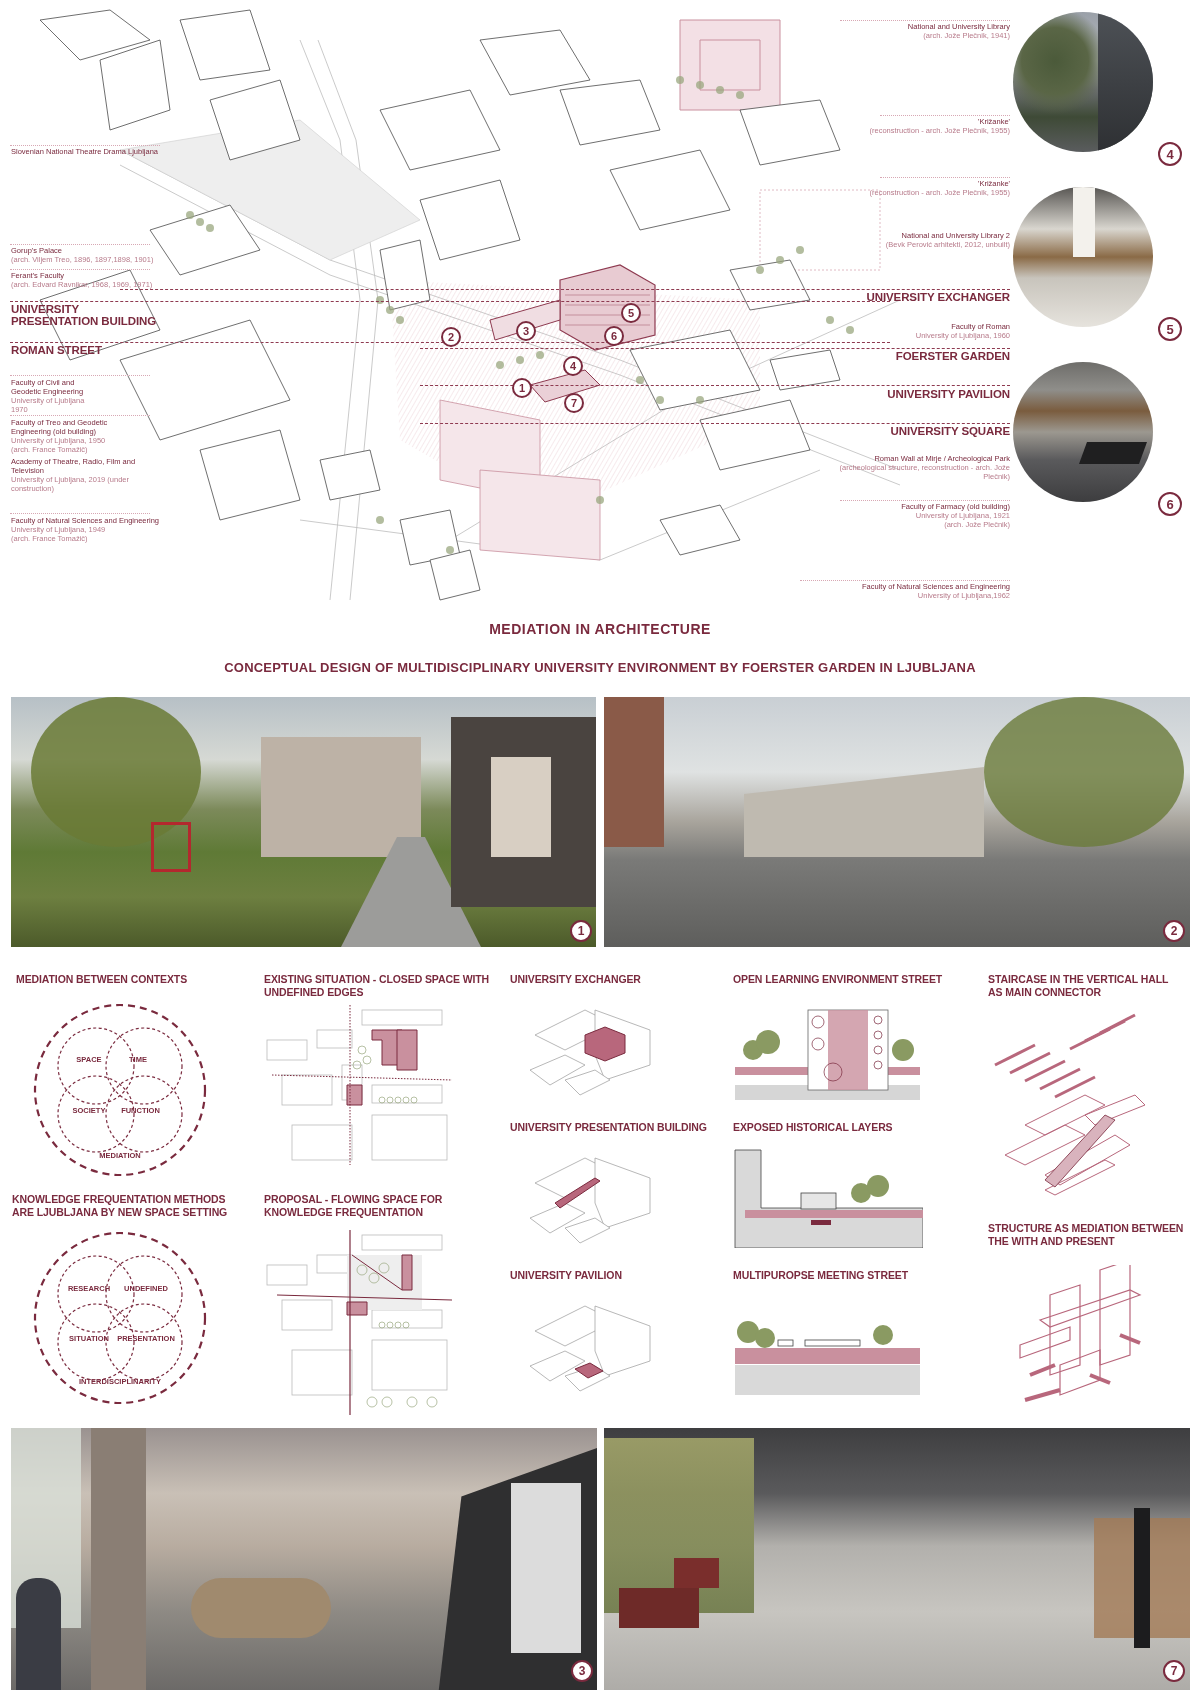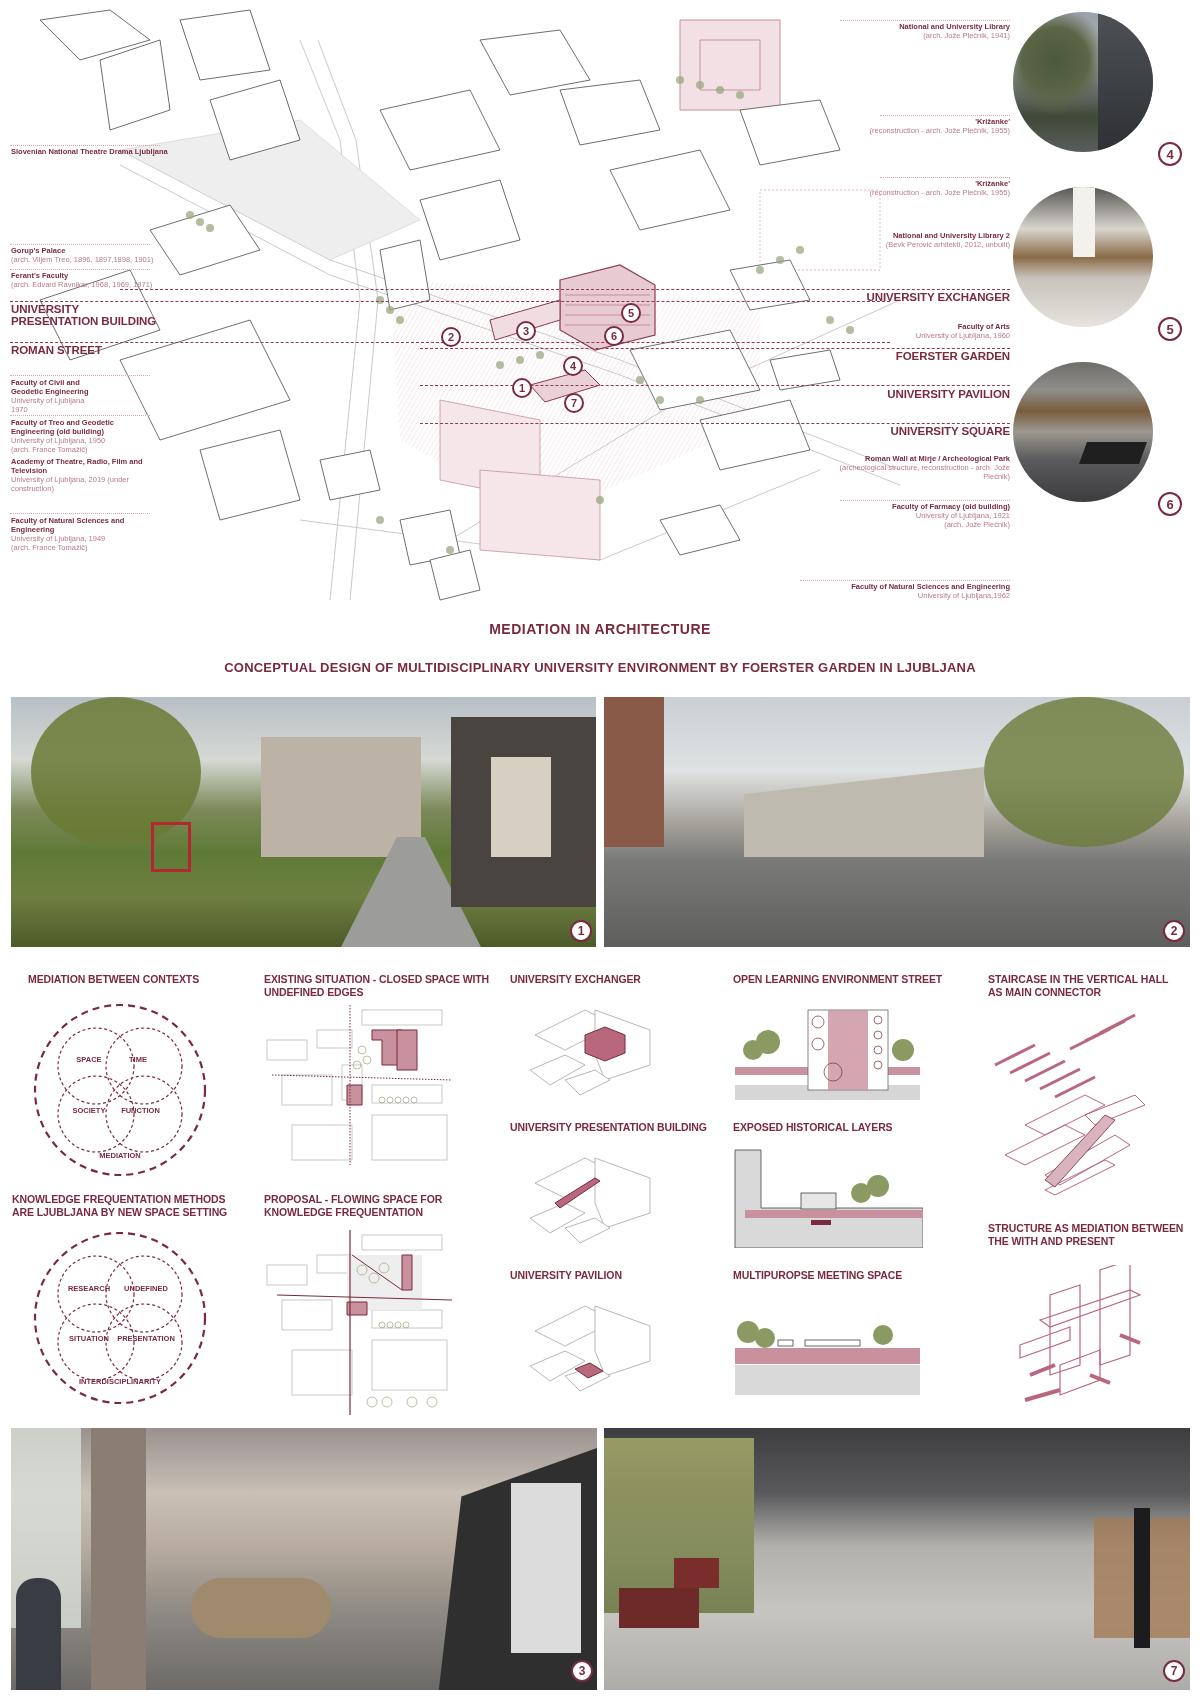--- a/index.html
+++ b/index.html
@@ -3,21 +3,21 @@
 <meta charset="utf-8">
 <style>
   *{box-sizing:border-box;margin:0;padding:0}
   html,body{width:1200px;height:1700px;background:#fff;overflow:hidden}
   body{position:relative;font-family:"Liberation Sans",sans-serif;color:#7a2a3e}
   .abs{position:absolute}
   
   .site{position:absolute;left:0;top:0;width:1010px;height:620px;background:#fff;overflow:hidden}
   .site svg{position:absolute;left:0;top:0}
   .lbl{position:absolute;font-size:7.5px;line-height:9px;font-family:"Liberation Sans",sans-serif}
-  .lbl .t{font-weight:bold;color:#7a2a3e;display:block}
+  .lbl .t{font-weight:normal;color:#7a2a3e;display:block}
   .lbl .s{color:#b77a8a;display:block}
   .lbl.r{text-align:right}
   .big{position:absolute;font-size:11.5px;font-weight:bold;color:#7a2a3e;line-height:12px;letter-spacing:-0.1px;font-family:"Liberation Sans",sans-serif}
   .big.r{text-align:right}
   .dash{position:absolute;height:0;border-top:1.5px dashed #8e3a50}
   .dot{position:absolute;height:0;border-top:1px dotted #d8a8b4}
   .marker{position:absolute;width:20px;height:20px;border:2px solid #7a2a3e;border-radius:50%;background:#fff;color:#7a2a3e;font-weight:bold;font-size:11px;display:flex;align-items:center;justify-content:center;font-family:"Liberation Sans",sans-serif}
   
   .circ{position:absolute;width:140px;height:140px;border-radius:50%;overflow:hidden}
   .num{position:absolute;width:24px;height:24px;border:2px solid #7a2a3e;border-radius:50%;background:#fff;color:#7a2a3e;font-weight:bold;font-size:13px;display:flex;align-items:center;justify-content:center}
@@ -184,21 +184,21 @@
   <div class="lbl r" style="left:810px;top:179px;width:200px">
     <span class="t">'Križanke'</span>
     <span class="s">(reconstruction - arch. Jože Plečnik, 1955)</span>
   </div>
   <div class="lbl r" style="left:810px;top:231px;width:200px">
     <span class="t">National and University Library 2</span>
     <span class="s">(Bevk Perović arhitekti, 2012, unbuilt)</span>
   </div>
   <div class="big r" style="left:860px;top:291px;width:150px">UNIVERSITY EXCHANGER</div>
   <div class="lbl r" style="left:860px;top:322px;width:150px">
-    <span class="t">Faculty of Arts</span>
+    <span class="t">Faculty of Roman</span>
     <span class="s">University of Ljubljana, 1960</span>
   </div>
   <div class="big r" style="left:860px;top:350px;width:150px">FOERSTER GARDEN</div>
   <div class="big r" style="left:860px;top:388px;width:150px">UNIVERSITY PAVILION</div>
   <div class="big r" style="left:860px;top:425px;width:150px">UNIVERSITY SQUARE</div>
   <div class="lbl r" style="left:810px;top:454px;width:200px">
     <span class="t">Roman Wall at Mirje / Archeological Park</span>
     <span class="s">(archeological structure, reconstruction - arch. Jože</span>
     <span class="s">Plečnik)</span>
   </div>
@@ -249,21 +249,21 @@
 </div>
 <div class="pnum" style="left:570px;top:920px">1</div>
 
 <div class="photo" style="left:604px;top:697px;width:586px;height:250px;background:linear-gradient(180deg,#c9cfd4 0%,#dfe2e2 30%,#a8a49c 50%,#7a7a78 65%,#5e5e5c 100%)">
   <div style="position:absolute;left:0;top:0;width:60px;height:150px;background:#8a5a48"></div>
   <div style="position:absolute;left:140px;top:70px;width:240px;height:90px;background:#bfbab0;clip-path:polygon(0 30%,100% 0,100% 100%,0 100%)"></div>
   <div style="position:absolute;left:380px;top:0;width:200px;height:150px;border-radius:50%;background:#6a7a3a;opacity:0.8"></div>
 </div>
 <div class="pnum" style="left:1163px;top:920px">2</div>
 
-<div class="dh" style="left:28px;top:973px;width:230px">MEDIATION BETWEEN CONTEXTS</div>
+<div class="dh" style="left:16px;top:973px;width:230px">MEDIATION BETWEEN CONTEXTS</div>
 <svg class="abs" style="left:30px;top:1000px" width="180" height="180" viewBox="0 0 180 180">
   <circle cx="90" cy="90" r="85" fill="none" stroke="#7a2a3e" stroke-width="2.2" stroke-dasharray="7 5"></circle>
   <g fill="none" stroke="#7a2a3e" stroke-width="1.2" stroke-dasharray="3 2.5">
     <circle cx="66" cy="66" r="38"></circle>
       <circle cx="114" cy="66" r="38"></circle>
     <circle cx="66" cy="114" r="38"></circle>
       <circle cx="114" cy="114" r="38"></circle>
   </g>
 </svg>
 <div class="vtext" style="left:64px;top:1055px;width:50px">SPACE</div>
@@ -418,21 +418,21 @@
   <path d="M2 2 L28 2 L28 60 L190 60 L190 100 L2 100 Z" fill="#d9d9d9" stroke="#444" stroke-width="0.8"></path>
   <rect x="12" y="62" width="178" height="8" fill="#c9909e"></rect>
   <rect x="68" y="45" width="35" height="16" fill="#e6e6e6" stroke="#444" stroke-width="0.8"></rect>
   <rect x="78" y="72" width="20" height="5" fill="#7a2a3e"></rect>
   <g fill="#8a9a62">
       <circle cx="128" cy="45" r="10"></circle>
       <circle cx="145" cy="38" r="11"></circle>
     </g>
 </svg>
 
-<div class="dh" style="left:733px;top:1269px;width:220px">MULTIPUROPSE MEETING SPACE</div>
+<div class="dh" style="left:733px;top:1269px;width:220px">MULTIPUROPSE MEETING STREET</div>
 <svg class="abs" style="left:733px;top:1310px" width="190" height="90" viewBox="0 0 190 90">
   <rect x="2" y="55" width="185" height="30" fill="#d9d9d9"></rect>
   <rect x="2" y="38" width="185" height="16" fill="#c9909e"></rect>
   <rect x="45" y="30" width="15" height="6" fill="#fff" stroke="#444" stroke-width="0.8"></rect>
   <rect x="72" y="30" width="55" height="6" fill="#fff" stroke="#444" stroke-width="0.8"></rect>
   <g fill="#8a9a62">
       <circle cx="15" cy="22" r="11"></circle>
       <circle cx="32" cy="28" r="10"></circle>
       <circle cx="150" cy="25" r="10"></circle>
     </g>

